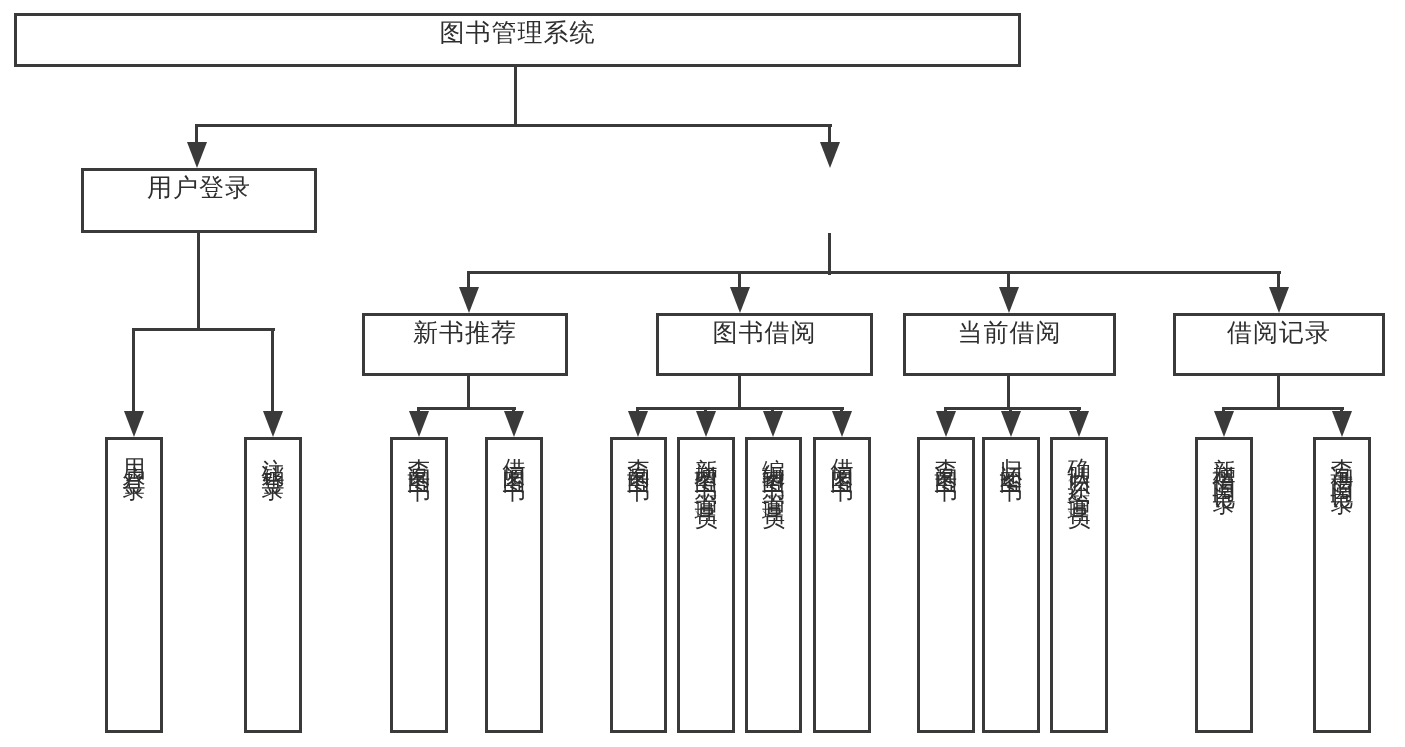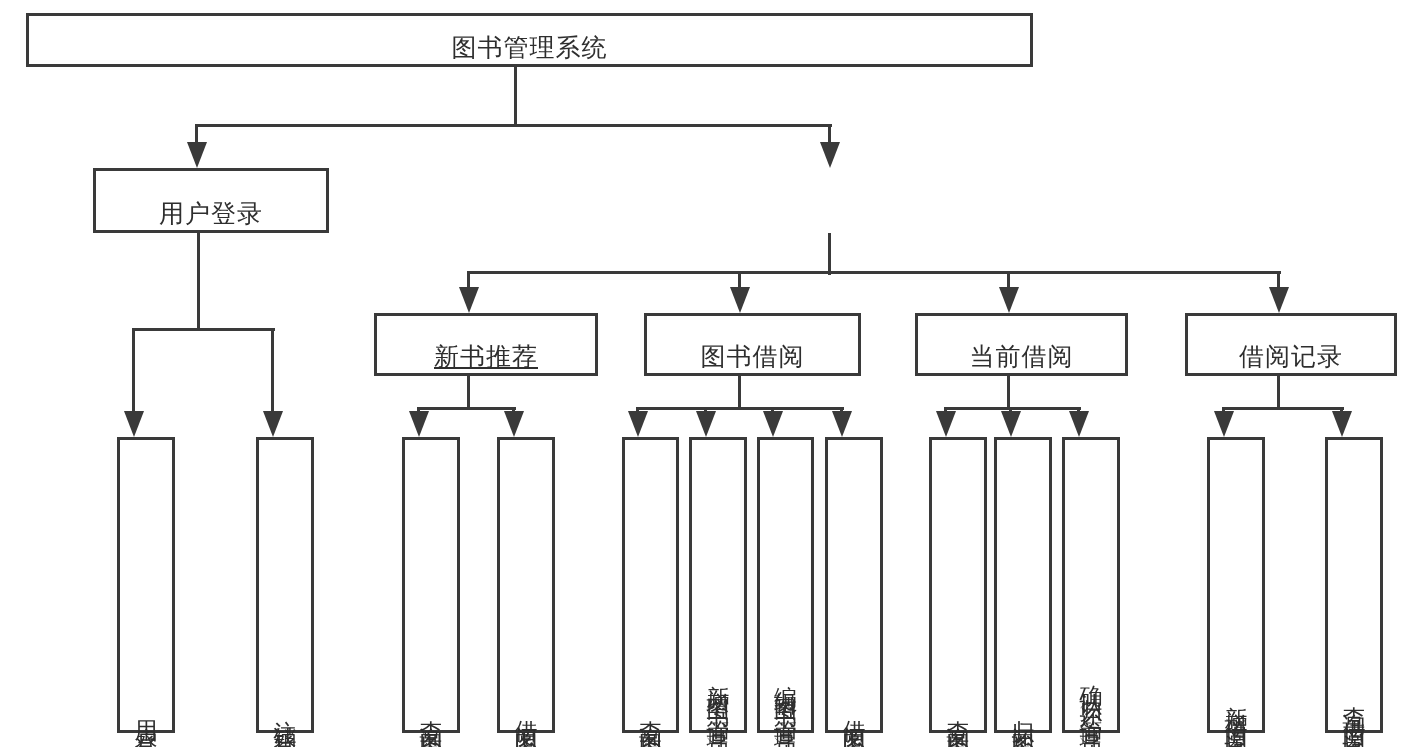--- a/index.html
+++ b/index.html
@@ -9,21 +9,21 @@
     --bg:#ffffff;
   }
   html,body{margin:0;padding:0;background:#fff;}
   .canvas{
     position:relative;width:1405px;height:747px;background:var(--bg);
     overflow:hidden;font-family:"Liberation Sans","DejaVu Sans",sans-serif;
     color:var(--ink);
   }
   .box{
     position:absolute;box-sizing:border-box;border:3px solid var(--line);
-    background:#fff;display:flex;align-items:flex-end;justify-content:center;margin-left:12px;
+    background:#fff;display:flex;align-items:flex-start;justify-content:center;
   }
   .box .lbl{font-size:25px;letter-spacing:1px;white-space:nowrap;}
   .box.v .lbl{
     writing-mode:vertical-rl;text-orientation:mixed;
     font-size:23px;letter-spacing:7px;line-height:1;white-space:normal;
   }
   .hl,.vl{position:absolute;background:var(--line);}
   .hl{height:3px;}
   .vl{width:3px;}
   .arrow{
@@ -104,24 +104,24 @@
   <div class="arrow" style="left:1332px;top:411px;"></div>
 
   <div class="box" style="left:14px;top:13px;width:1007px;height:54px;">
     <span class="lbl">图书管理系统</span>
   </div>
 
   <div class="box" style="left:81px;top:168px;width:236px;height:65px;">
     <span class="lbl">用户登录</span>
   </div>
 
-  <div class="box" style="left:362px;top:313px;width:224px;height:63px;text-decoration:underline;">
+  <div class="box" style="left:362px;top:313px;width:206px;height:63px;">
     <span class="lbl">新书推荐</span>
   </div>
-  <div class="box" style="left:632px;top:313px;width:217px;height:63px;">
+  <div class="box" style="left:656px;top:313px;width:217px;height:63px;">
     <span class="lbl">图书借阅</span>
   </div>
   <div class="box" style="left:903px;top:313px;width:213px;height:63px;">
     <span class="lbl">当前借阅</span>
   </div>
   <div class="box" style="left:1173px;top:313px;width:212px;height:63px;">
     <span class="lbl">借阅记录</span>
   </div>
 
   <div class="box v" style="left:105px;top:437px;width:58px;height:296px;">

